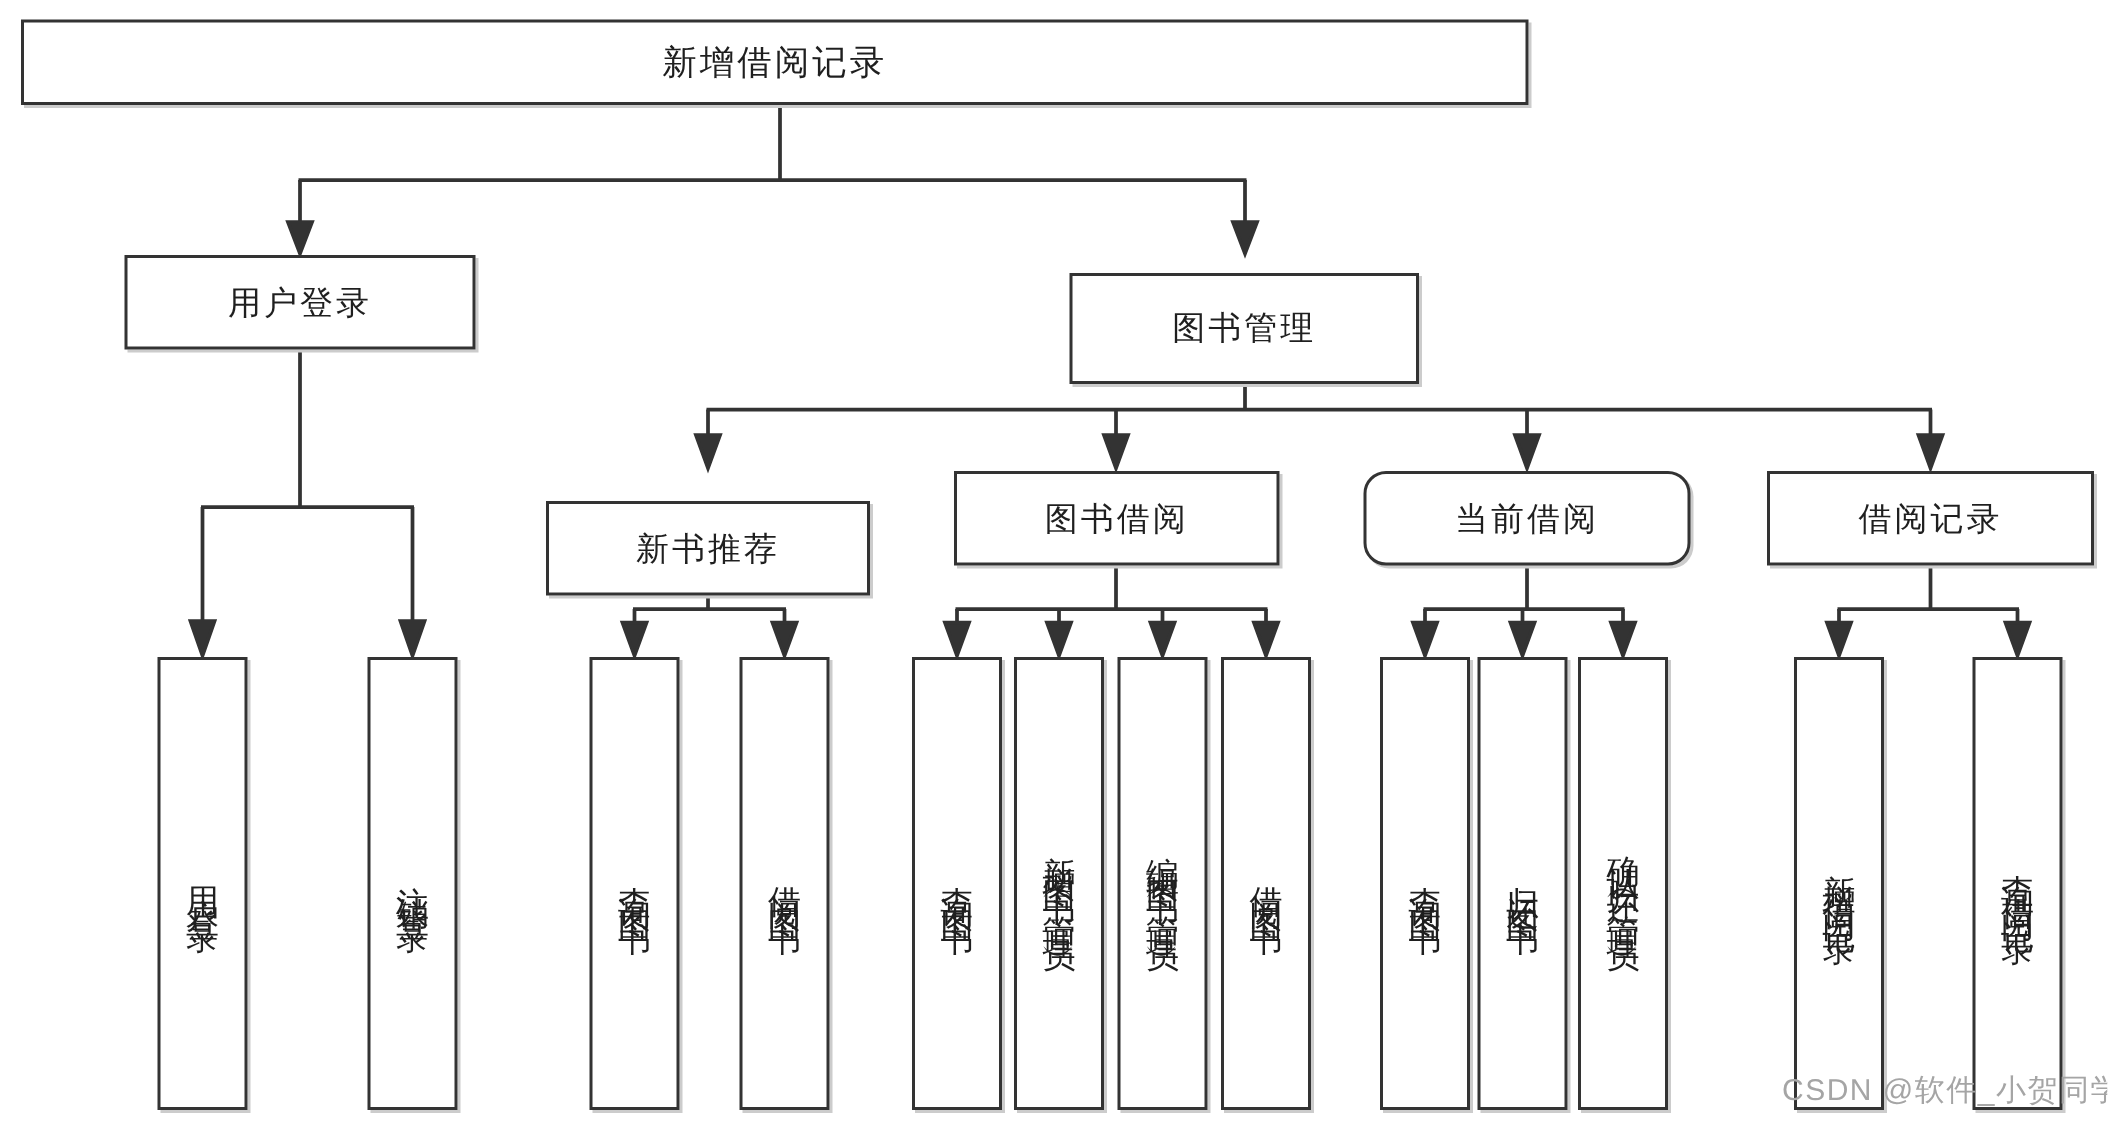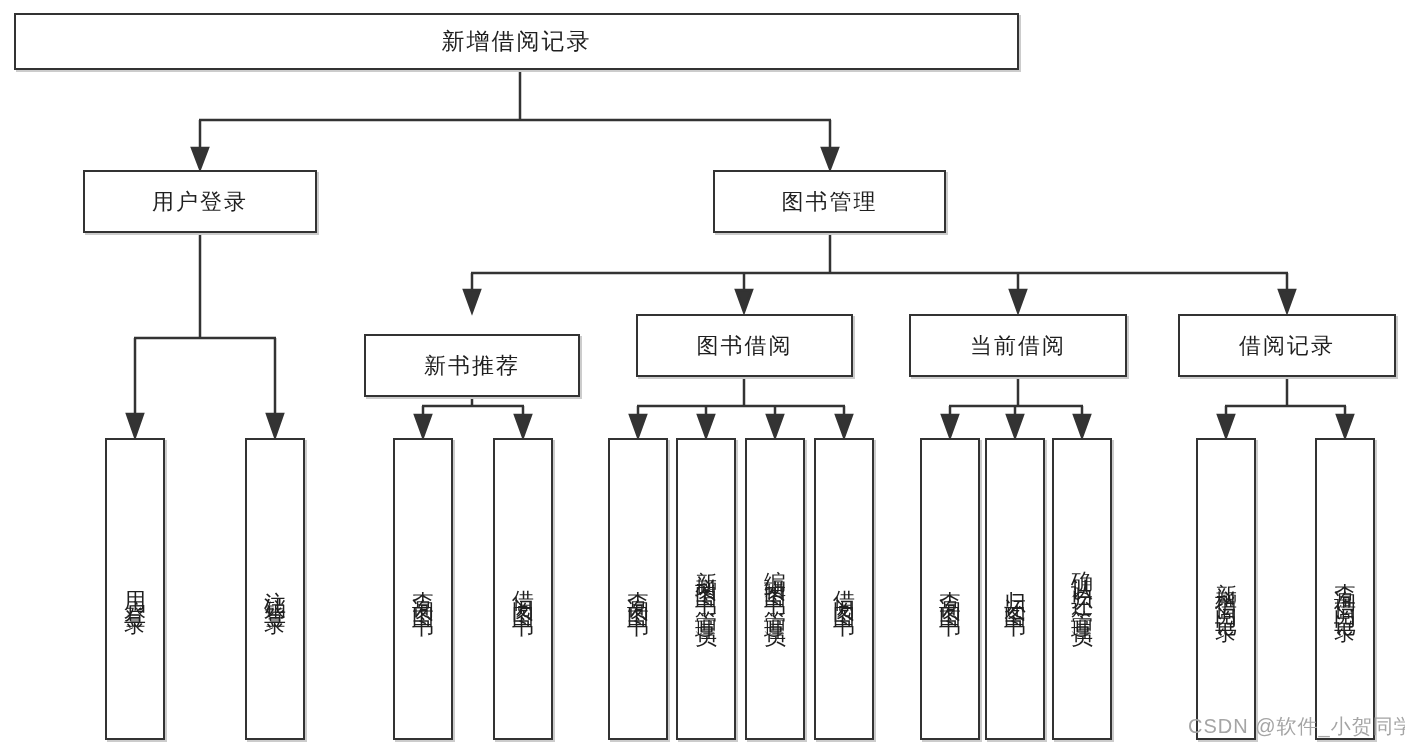--- a/index.html
+++ b/index.html
@@ -111,31 +111,31 @@
     </g>
   </svg>
 
   <div class="box root" style="left:14px;top:13px;width:1005px;height:57px;">
     <span class="hlabel">新增借阅记录</span>
   </div>
 
   <div class="box" style="left:83px;top:170px;width:234px;height:63px;">
     <span class="hlabel">用户登录</span>
   </div>
-  <div class="box" style="left:713px;top:170px;width:233px;height:63px;">
+  <div class="box" style="left:713px;top:182px;width:233px;height:74px;">
     <span class="hlabel">图书管理</span>
   </div>
 
   <div class="box" style="left:364px;top:314px;width:216px;height:63px;margin-top:20px;">
     <span class="hlabel">新书推荐</span>
   </div>
   <div class="box" style="left:636px;top:314px;width:217px;height:63px;">
     <span class="hlabel">图书借阅</span>
   </div>
-  <div class="box" style="left:909px;top:314px;width:218px;height:63px;">
+  <div class="box" style="left:909px;top:314px;width:218px;height:63px;border-radius:15px;">
     <span class="hlabel">当前借阅</span>
   </div>
   <div class="box" style="left:1178px;top:314px;width:218px;height:63px;">
     <span class="hlabel">借阅记录</span>
   </div>
 
   <div class="box" style="left:105px;top:438px;width:60px;height:302px;">
     <span class="vlabel">用户登录</span>
   </div>
   <div class="box" style="left:245px;top:438px;width:60px;height:302px;">

